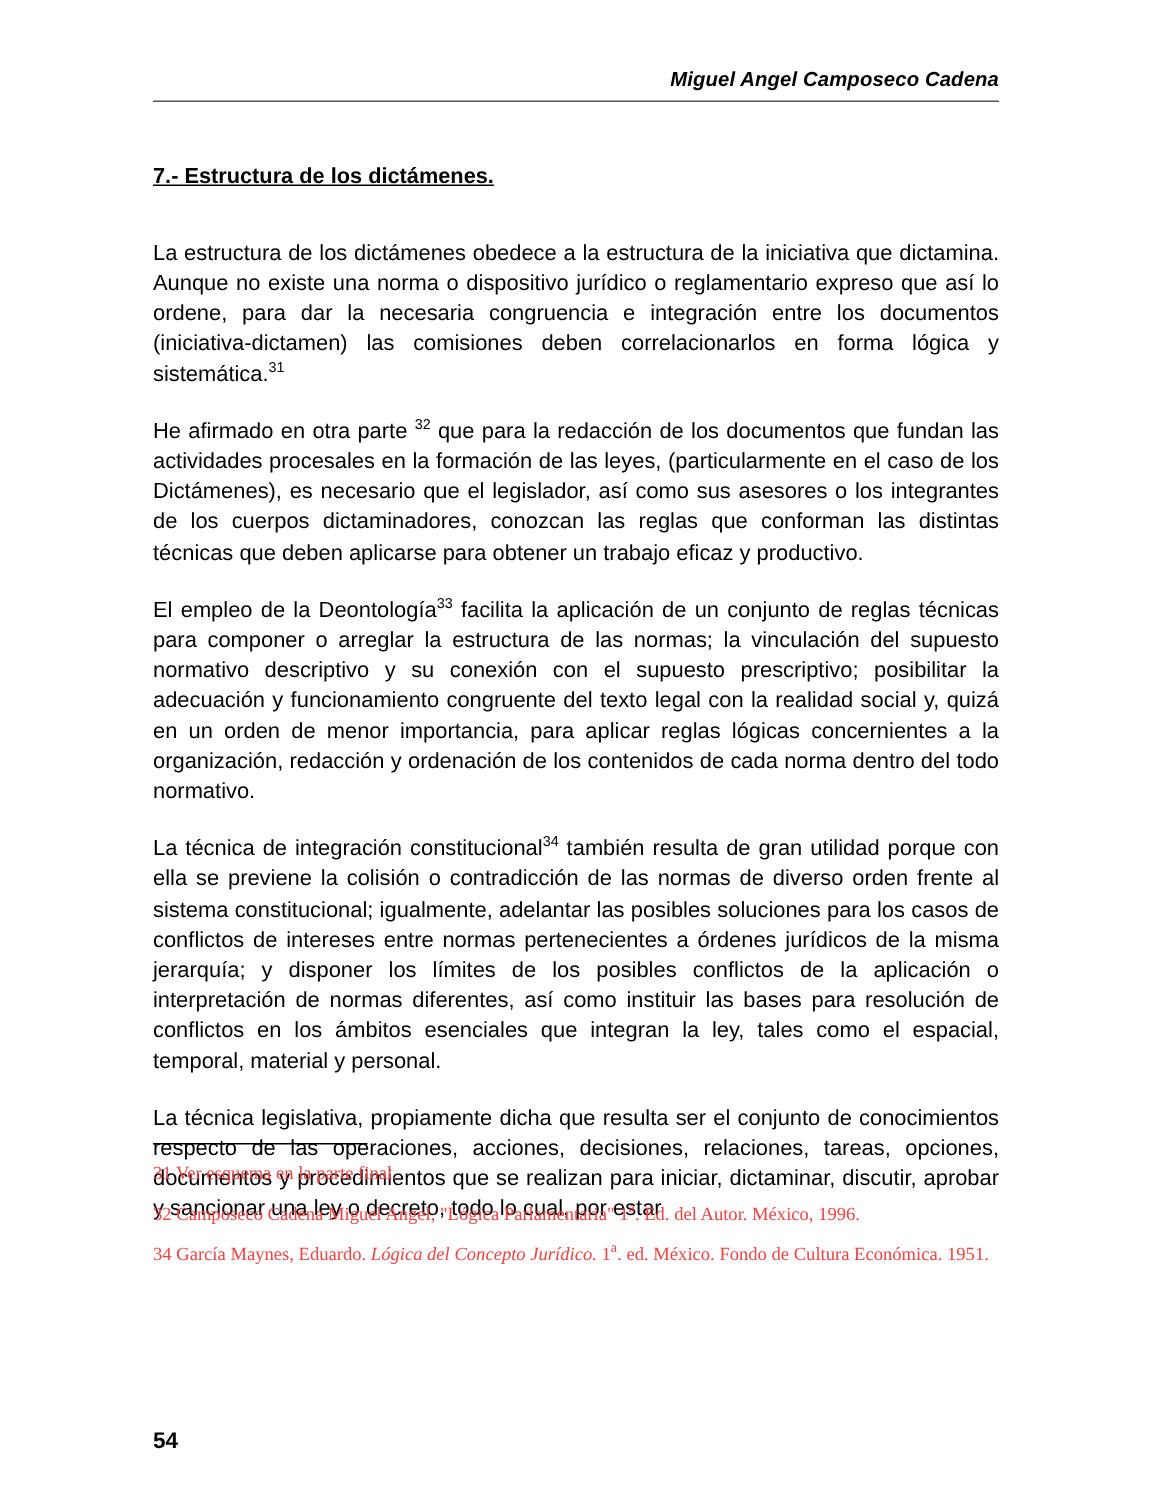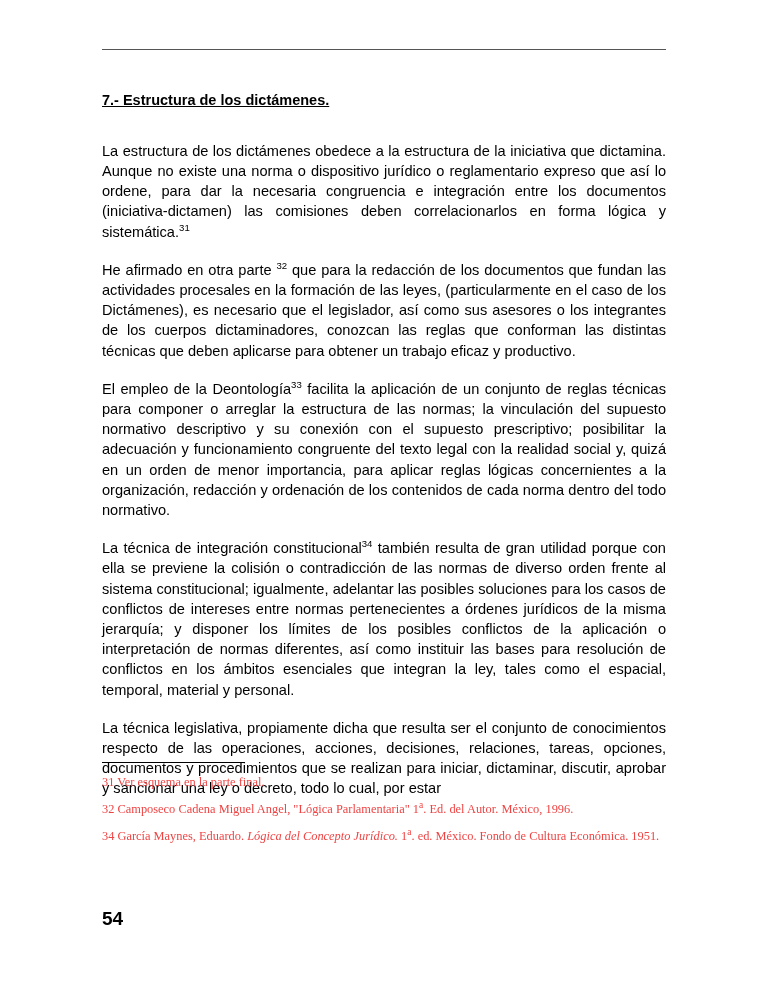--- a/index.html
+++ b/index.html
@@ -120,34 +120,35 @@
   }
   .fn-justified {
     text-align: justify;
     text-justify: inter-word;
   }
 
   
   .page-number {
     position: absolute;
     left: 102px;
-    top: 908px;
+    top: 952px;
     font-family: "Liberation Sans", sans-serif;
     font-weight: bold;
-    font-size: 19px;
+    font-size: 15px;
   }
 </style>
 </head>
 <body>
 
 <div class="page">
 
   <div class="content">
 
     <div class="page-header">
+      <span class="header-title">Miguel Angel Camposeco Cadena</span>
       <div class="header-rule"></div>
     </div>
 
     <div>
       <h1 class="section-heading">7.- Estructura de los dictámenes.</h1>
     </div>
 
     <div class="body-block" id="body-paragraphs">
         <p class="para"><span>La estructura de los dictámenes obedece a la estructura de la iniciativa que dictamina. Aunque no existe una norma o dispositivo jurídico o reglamentario expreso que así lo ordene, para dar la necesaria congruencia e integración entre los documentos (iniciativa-dictamen) las comisiones deben correlacionarlos en forma lógica y sistemática.</span><sup class="fnref">31</sup></p>
         <p class="para"><span>He afirmado en otra parte </span><sup class="fnref">32</sup><span> que para la redacción de los documentos que fundan las actividades procesales en la formación de las leyes, (particularmente en el caso de los Dictámenes), es necesario que el legislador, así como sus asesores o los integrantes de los cuerpos dictaminadores, conozcan las reglas que conforman las distintas técnicas que deben aplicarse para obtener un trabajo eficaz y productivo.</span></p>

